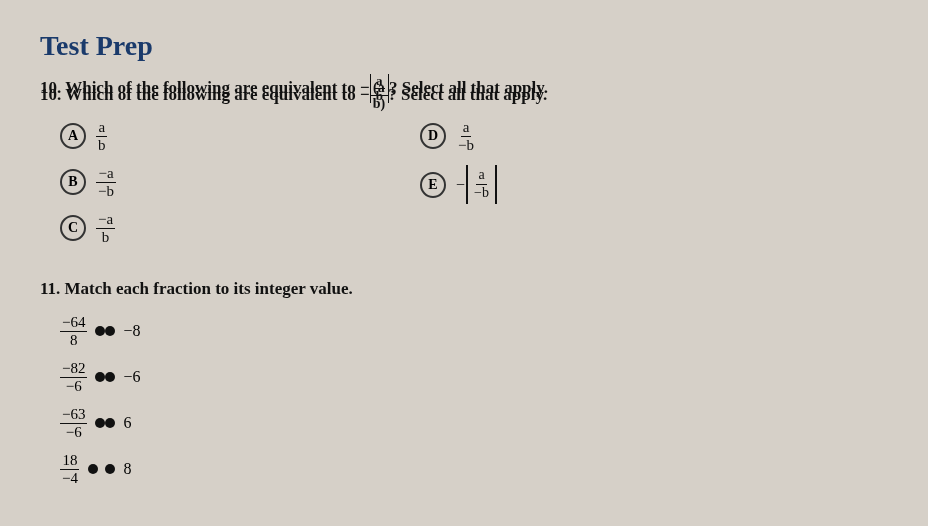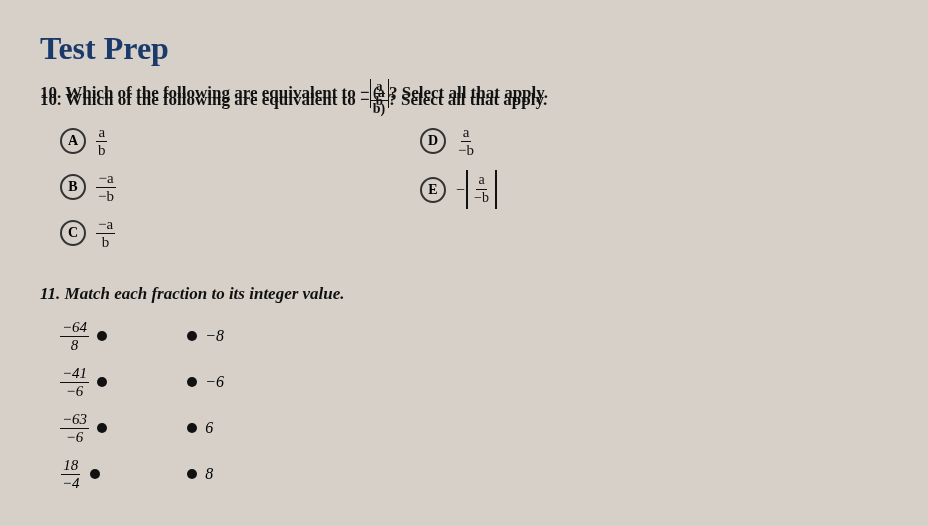--- a/index.html
+++ b/index.html
@@ -4,21 +4,21 @@
   <style>
     * { margin: 0; padding: 0; box-sizing: border-box; }
     body {
       background: #d6d0c8;
       font-family: Georgia, 'Times New Roman', serif;
       padding: 30px 40px;
       width: 928px;
       min-height: 526px;
     }
     .page-title {
-      font-size: 32px;
+      font-size: 28px;
       font-weight: bold;
       color: #1a3a6b;
       margin-bottom: 18px;
     }
     .question {
       margin-bottom: 22px;
     }
     .question-text {
       font-size: 17px;
       font-weight: bold;
@@ -74,21 +74,20 @@
     }
     
     .q11-title {
       font-size: 17px;
       font-weight: bold;
       color: #111;
       margin-bottom: 14px;
     }
     .matching-container {
       display: flex;
-      gap: 80px;
       margin-left: 20px;
     }
     .matching-left, .matching-right {
       display: flex;
       flex-direction: column;
       gap: 10px;
     }
     .match-item {
       display: flex;
       align-items: center;
@@ -187,41 +186,41 @@
                 <span style="border-bottom:1px solid #111; padding:0 2px; font-size:14px;">a</span>
                 <span style="padding:0 2px; font-size:14px;">−b</span>
               </span>
             </span>
           </span>
         </div>
       </div>
     </div>
   </div>
 
-  <div class="question" style="margin-top: 16px; font-style: italic;">
+  <div class="question" style="margin-top: 16px;">
     <div class="q11-title">
       <span>11.</span>
       <span> Match each fraction to its integer value.</span>
     </div>
 
     <div class="matching-container">
 
       <div class="matching-left">
 
         <div class="match-item">
           <span class="fraction">
             <span class="num">−64</span>
             <span class="den">8</span>
           </span>
           <span class="dot"></span>
         </div>
 
         <div class="match-item">
           <span class="fraction">
-            <span class="num">−41</span>
+            <span class="num">−82</span>
             <span class="den">−6</span>
           </span>
           <span class="dot"></span>
         </div>
 
         <div class="match-item">
           <span class="fraction">
             <span class="num">−63</span>
             <span class="den">−6</span>
           </span>

